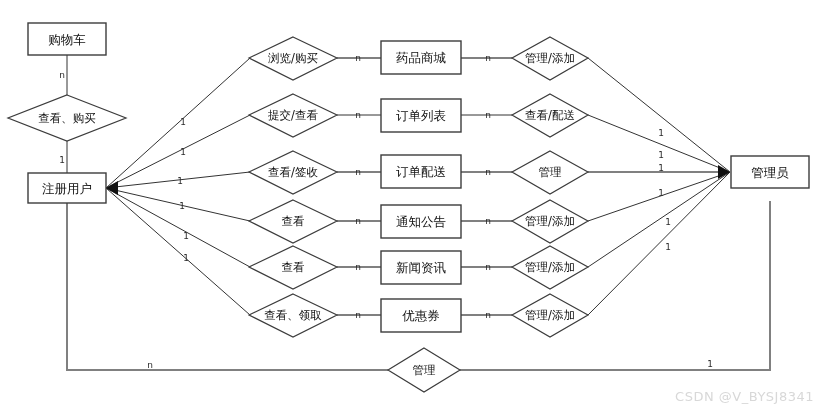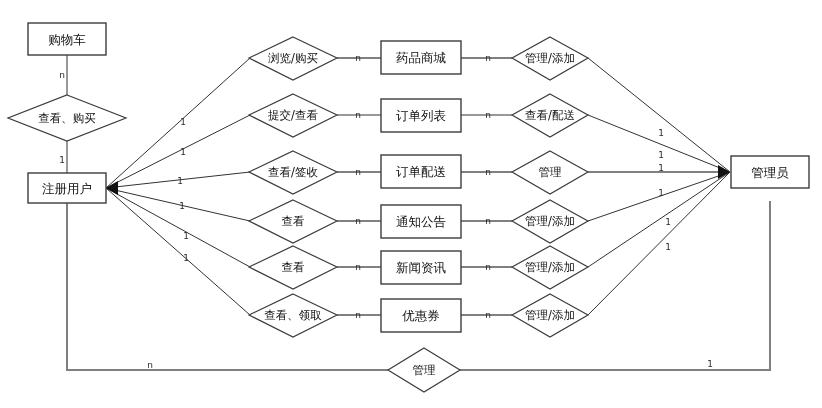--- a/index.html
+++ b/index.html
@@ -278,14 +278,15 @@
       <text class="card-label" x="668" y="222">1</text>
       <text class="card-label" x="668" y="247">1</text>
 
       <text class="card-label" x="150" y="365">n</text>
       <text class="card-label" x="710" y="364">1</text>
 
     </g>
 
   </svg>
 
+  <div class="watermark">CSDN @V_BYSJ8341</div>
 
 </div>
 
 </body></html>

